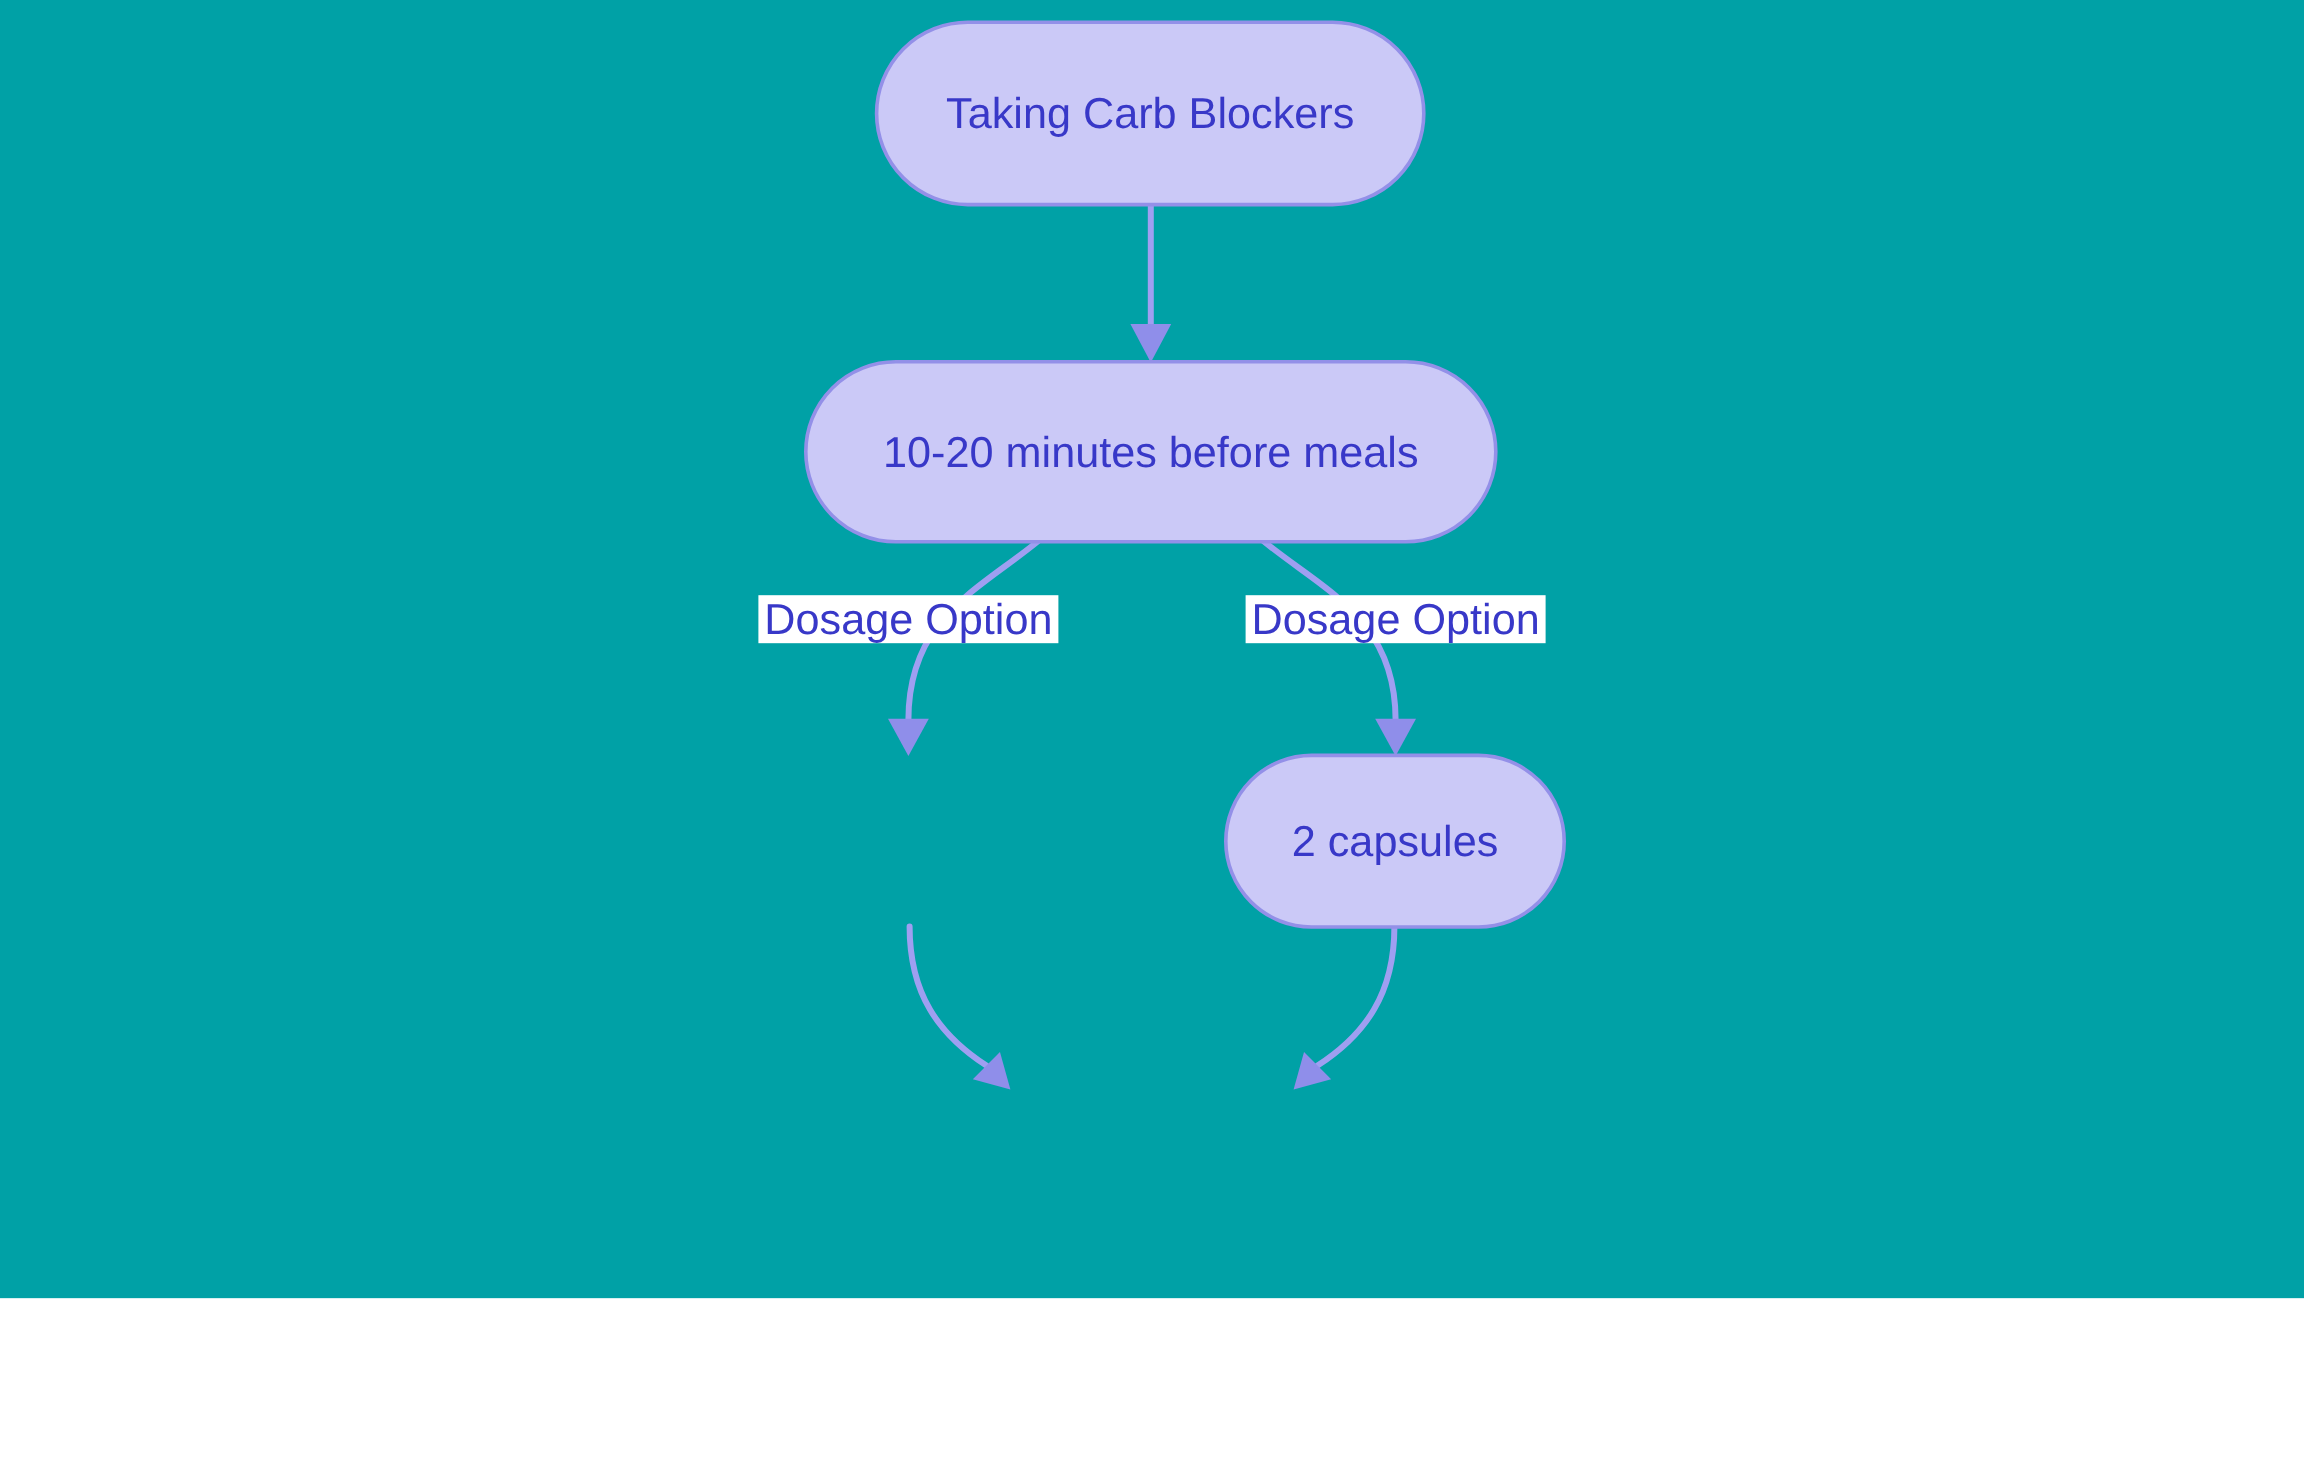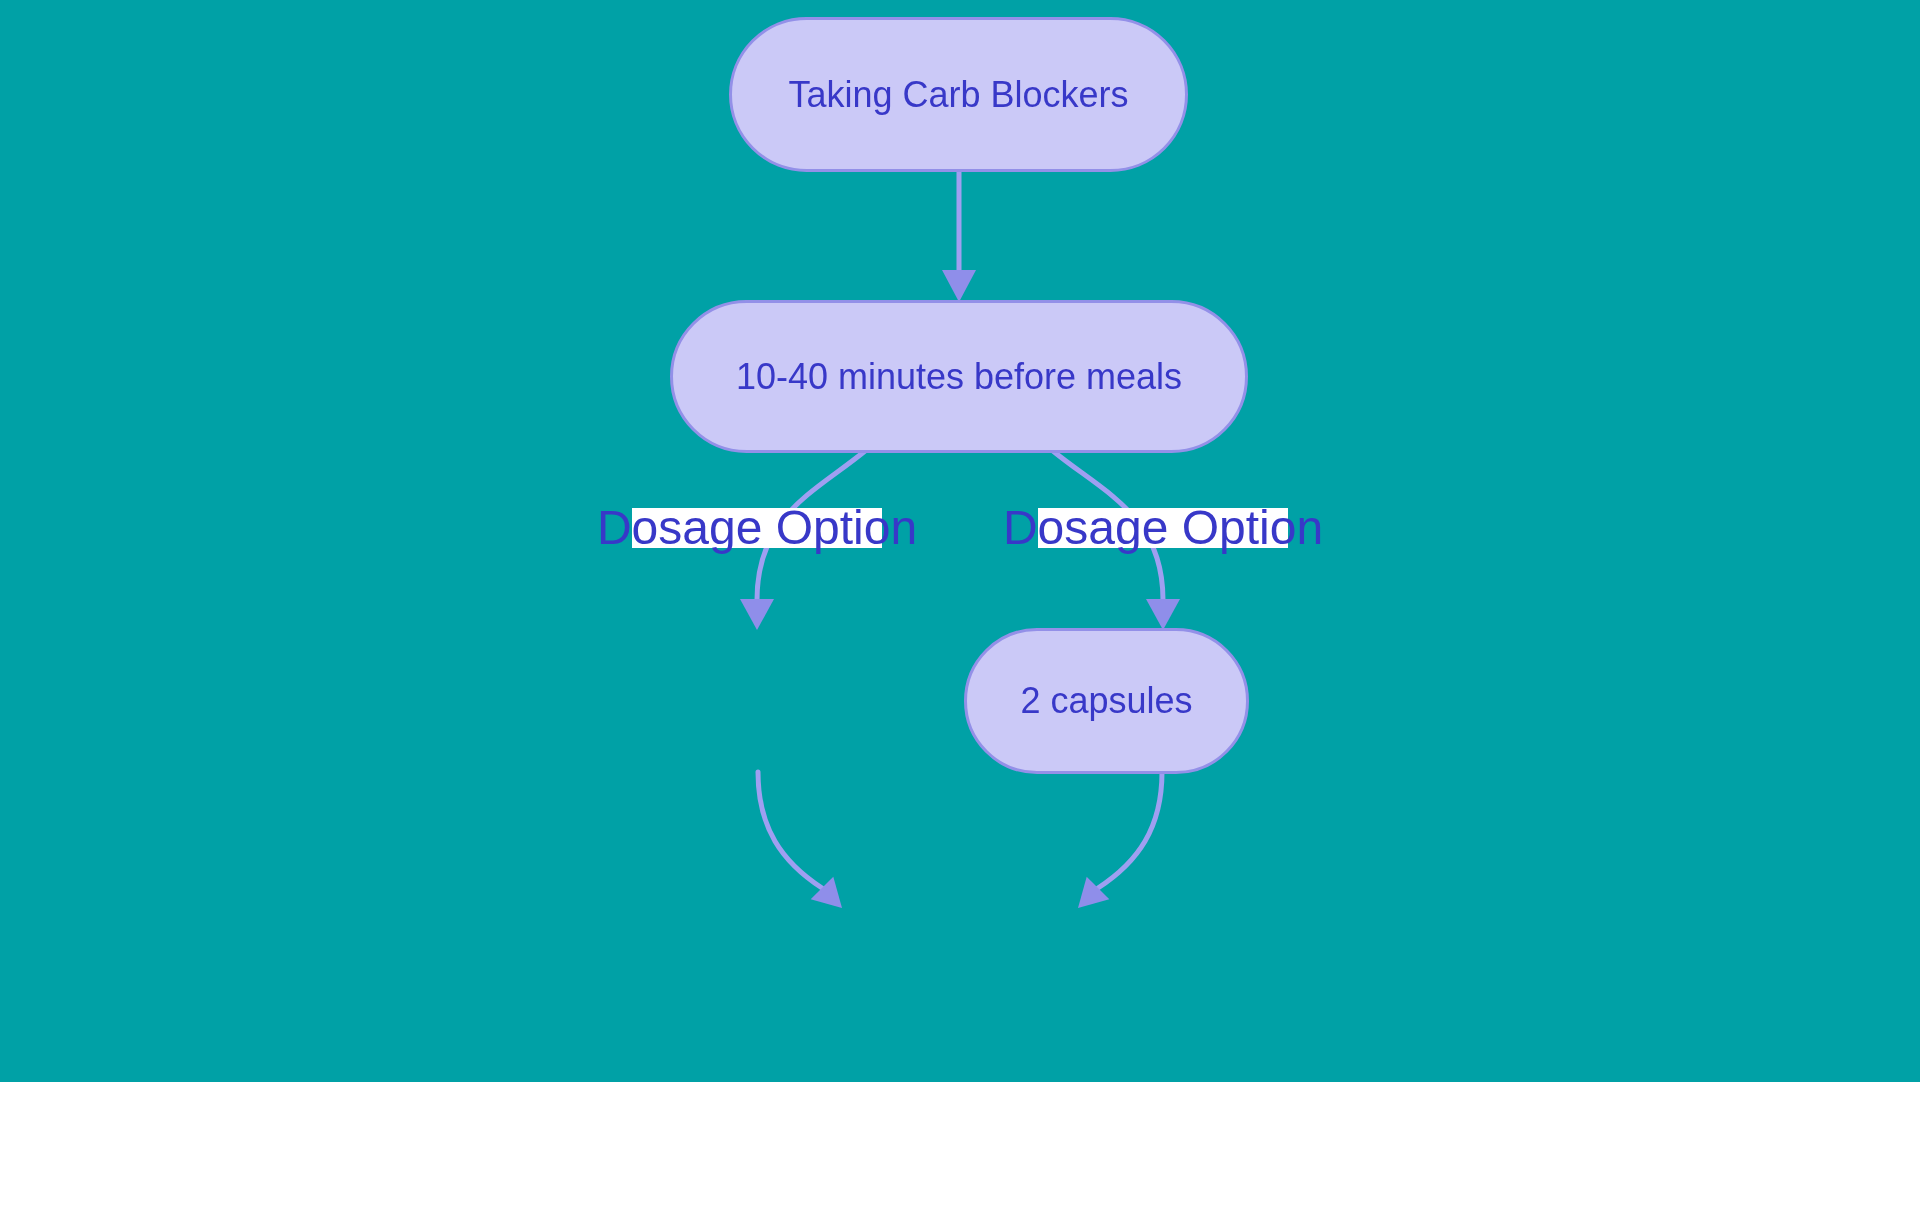--- a/index.html
+++ b/index.html
@@ -55,33 +55,33 @@
     border: 3px solid var(--node-border);
     color: var(--node-text);
     font-size: 36px;
     line-height: 1;
     white-space: nowrap;
     text-align: center;
   }
   .node-start   { left: 729px;  top: 17px;  width: 459px; height: 155px; border-radius: 78px; }
   .node-timing  { left: 670px;  top: 300px; width: 578px; height: 153px; border-radius: 77px; }
   .node-dose1   { left: 628px;  top: 628px; width: 261px; height: 146px; border-radius: 73px; }
-  .node-dose2   { left: 964px; top: 628px; width: 285px; height: 146px; border-radius: 73px; }
+  .node-dose2   { left: 1020px; top: 628px; width: 285px; height: 146px; border-radius: 73px; }
   .node-consult { left: 578px;  top: 909px; width: 760px; height: 147px; border-radius: 74px; }
   .edge-label {
     position: absolute;
-    top: 508px;
+    top: 496px;
     width: 250px;
     height: 40px;
     display: flex;
     align-items: center;
     justify-content: center;
     background: var(--label-bg);
     color: var(--node-text);
-    font-size: 48px;
+    font-size: 36px;
     line-height: 1;
     white-space: nowrap;
   }
   .edge-label-left  { left: 632px; }
   .edge-label-right { left: 1038px; }
   .page-footer-blank {
     position: absolute;
     left: 0; top: 1082px;
     width: 1920px; height: 133px;
     background: var(--page-bg);
@@ -110,21 +110,21 @@
 
       <path class="edge-path" d="M1162,772 C1162,828 1138,862 1098,888"></path>
       <polygon class="edge-arrowhead" points="1078,908 1109.3,899.3 1086.7,876.7"></polygon>
     </svg>
 
     <div class="flow-node node-start">
       <span>Taking Carb Blockers</span>
     </div>
 
     <div class="flow-node node-timing">
-      <span>10-40 minutes before meals</span>
+      <span>10-20 minutes before meals</span>
     </div>
 
     <div class="edge-label edge-label-left">
       <span>Dosage Option</span>
     </div>
 
     <div class="edge-label edge-label-right">
       <span>Dosage Option</span>
     </div>
 

